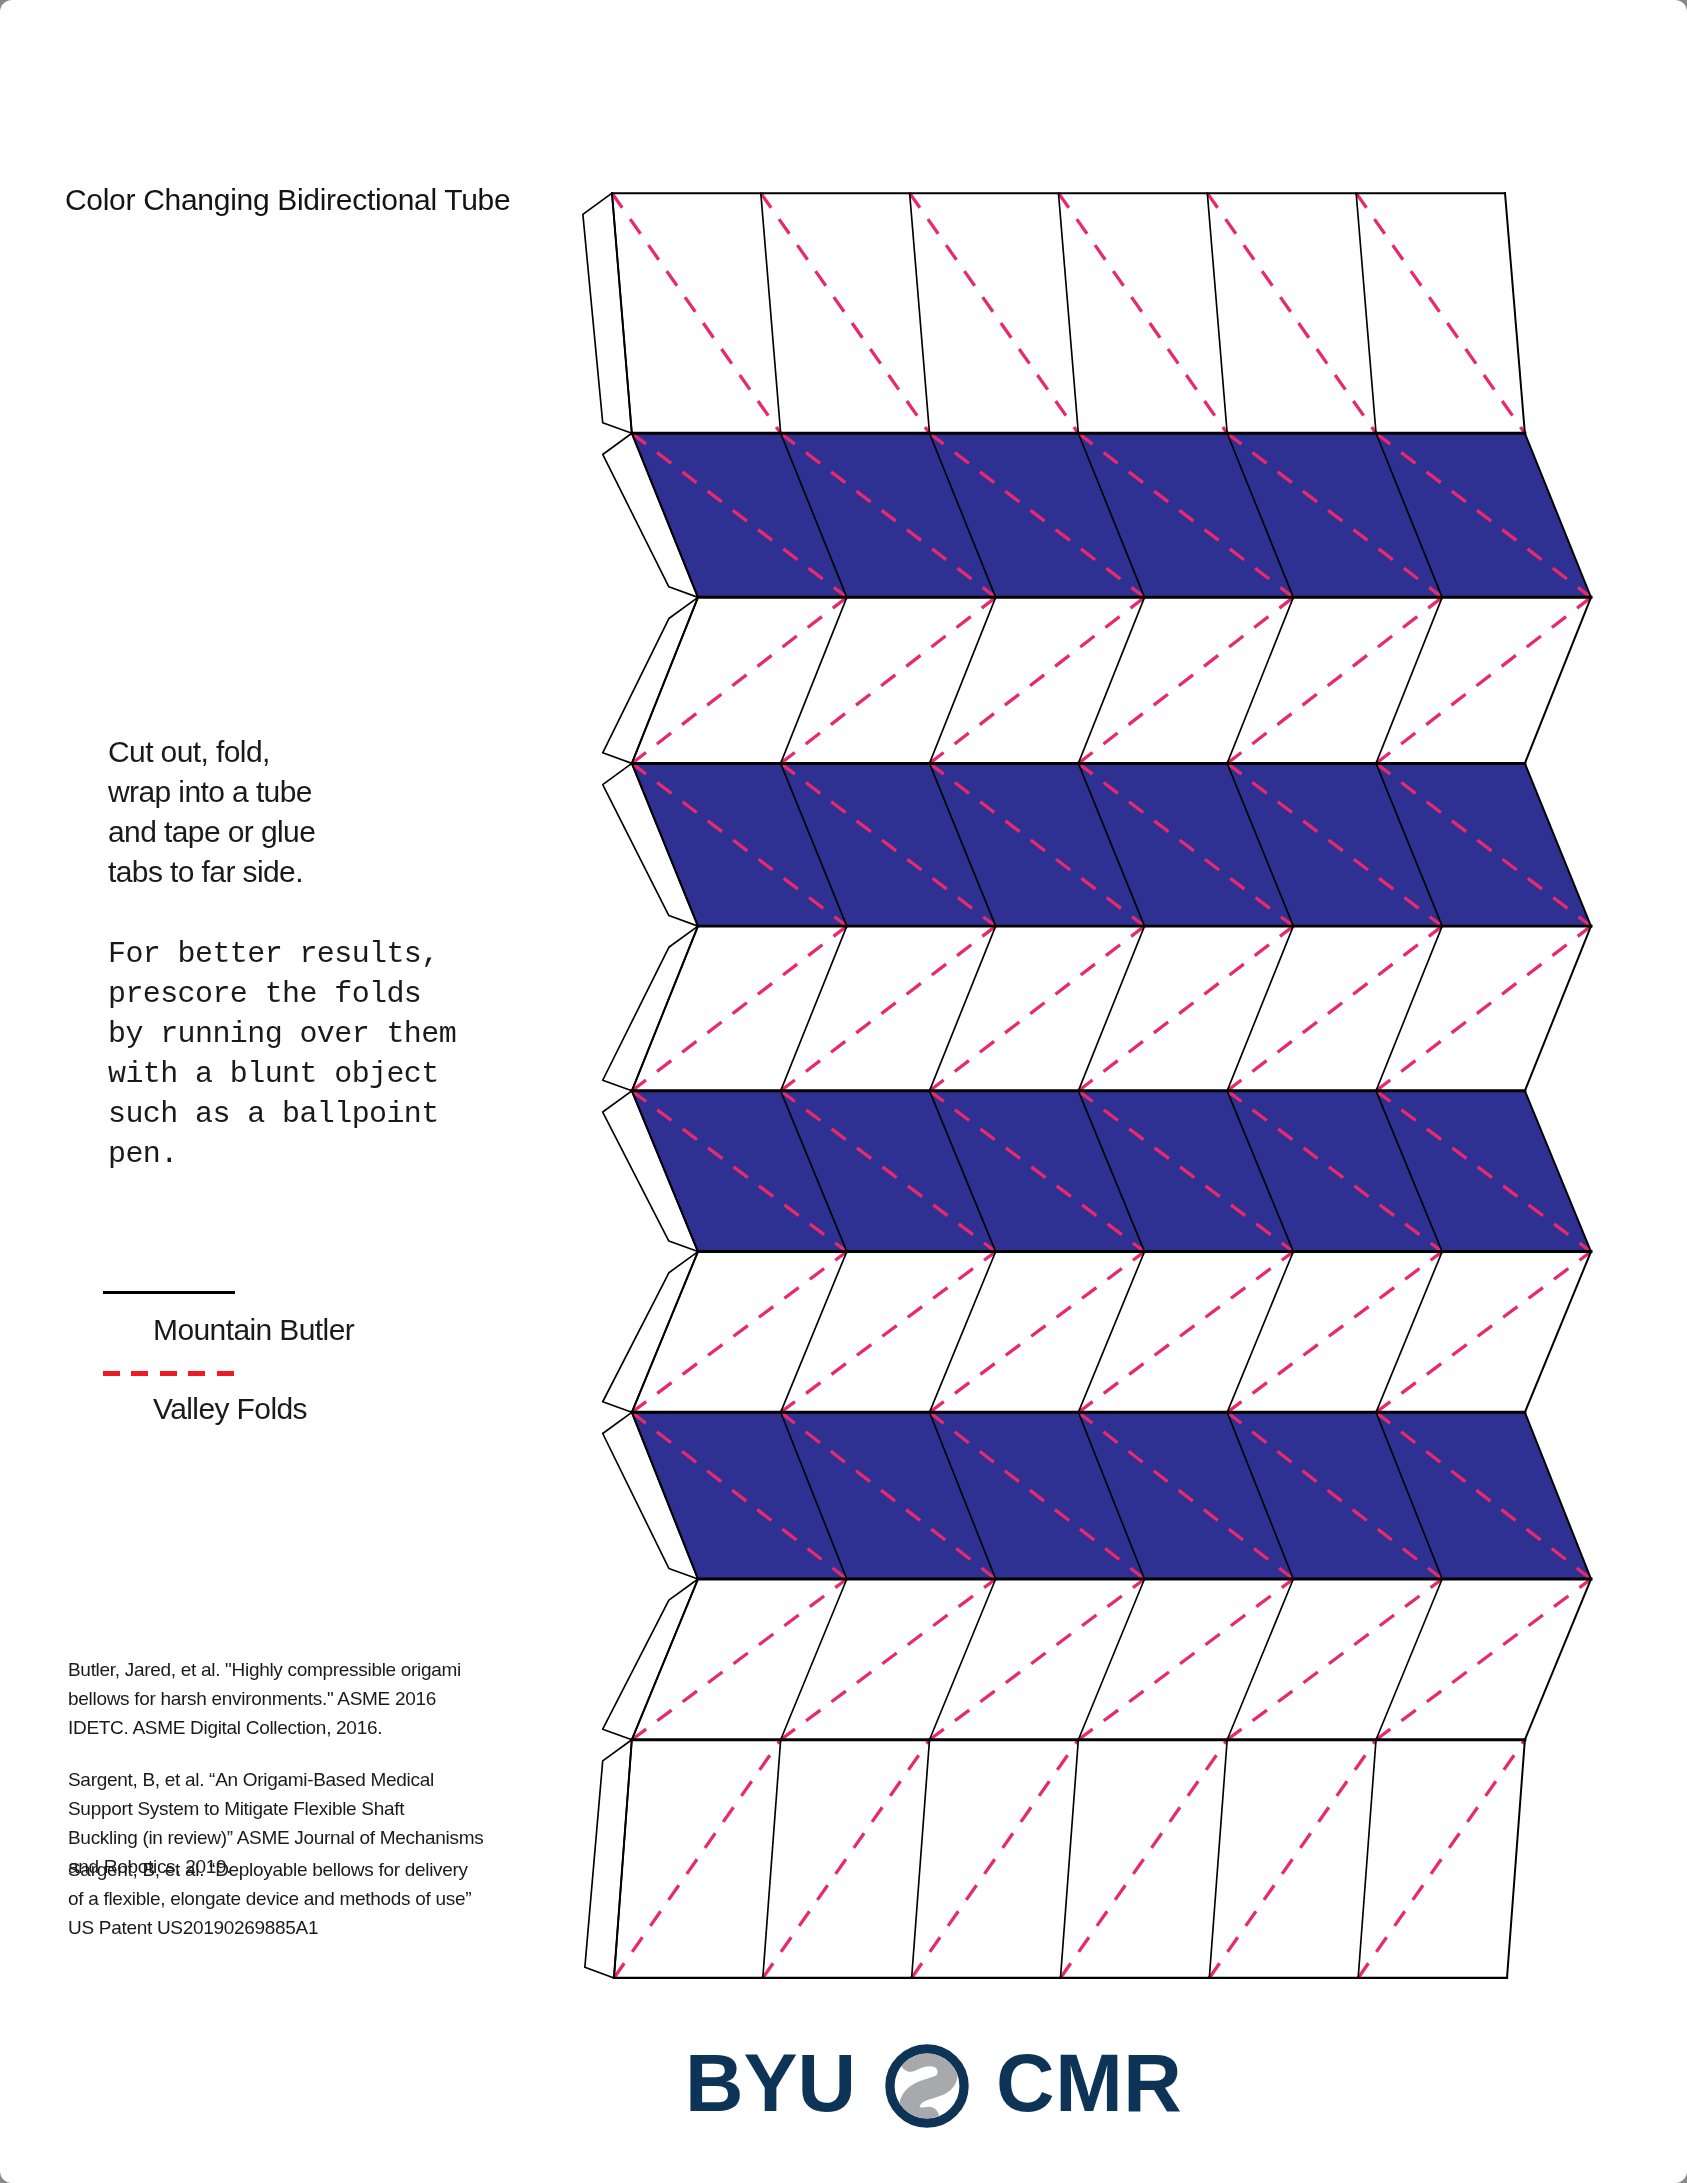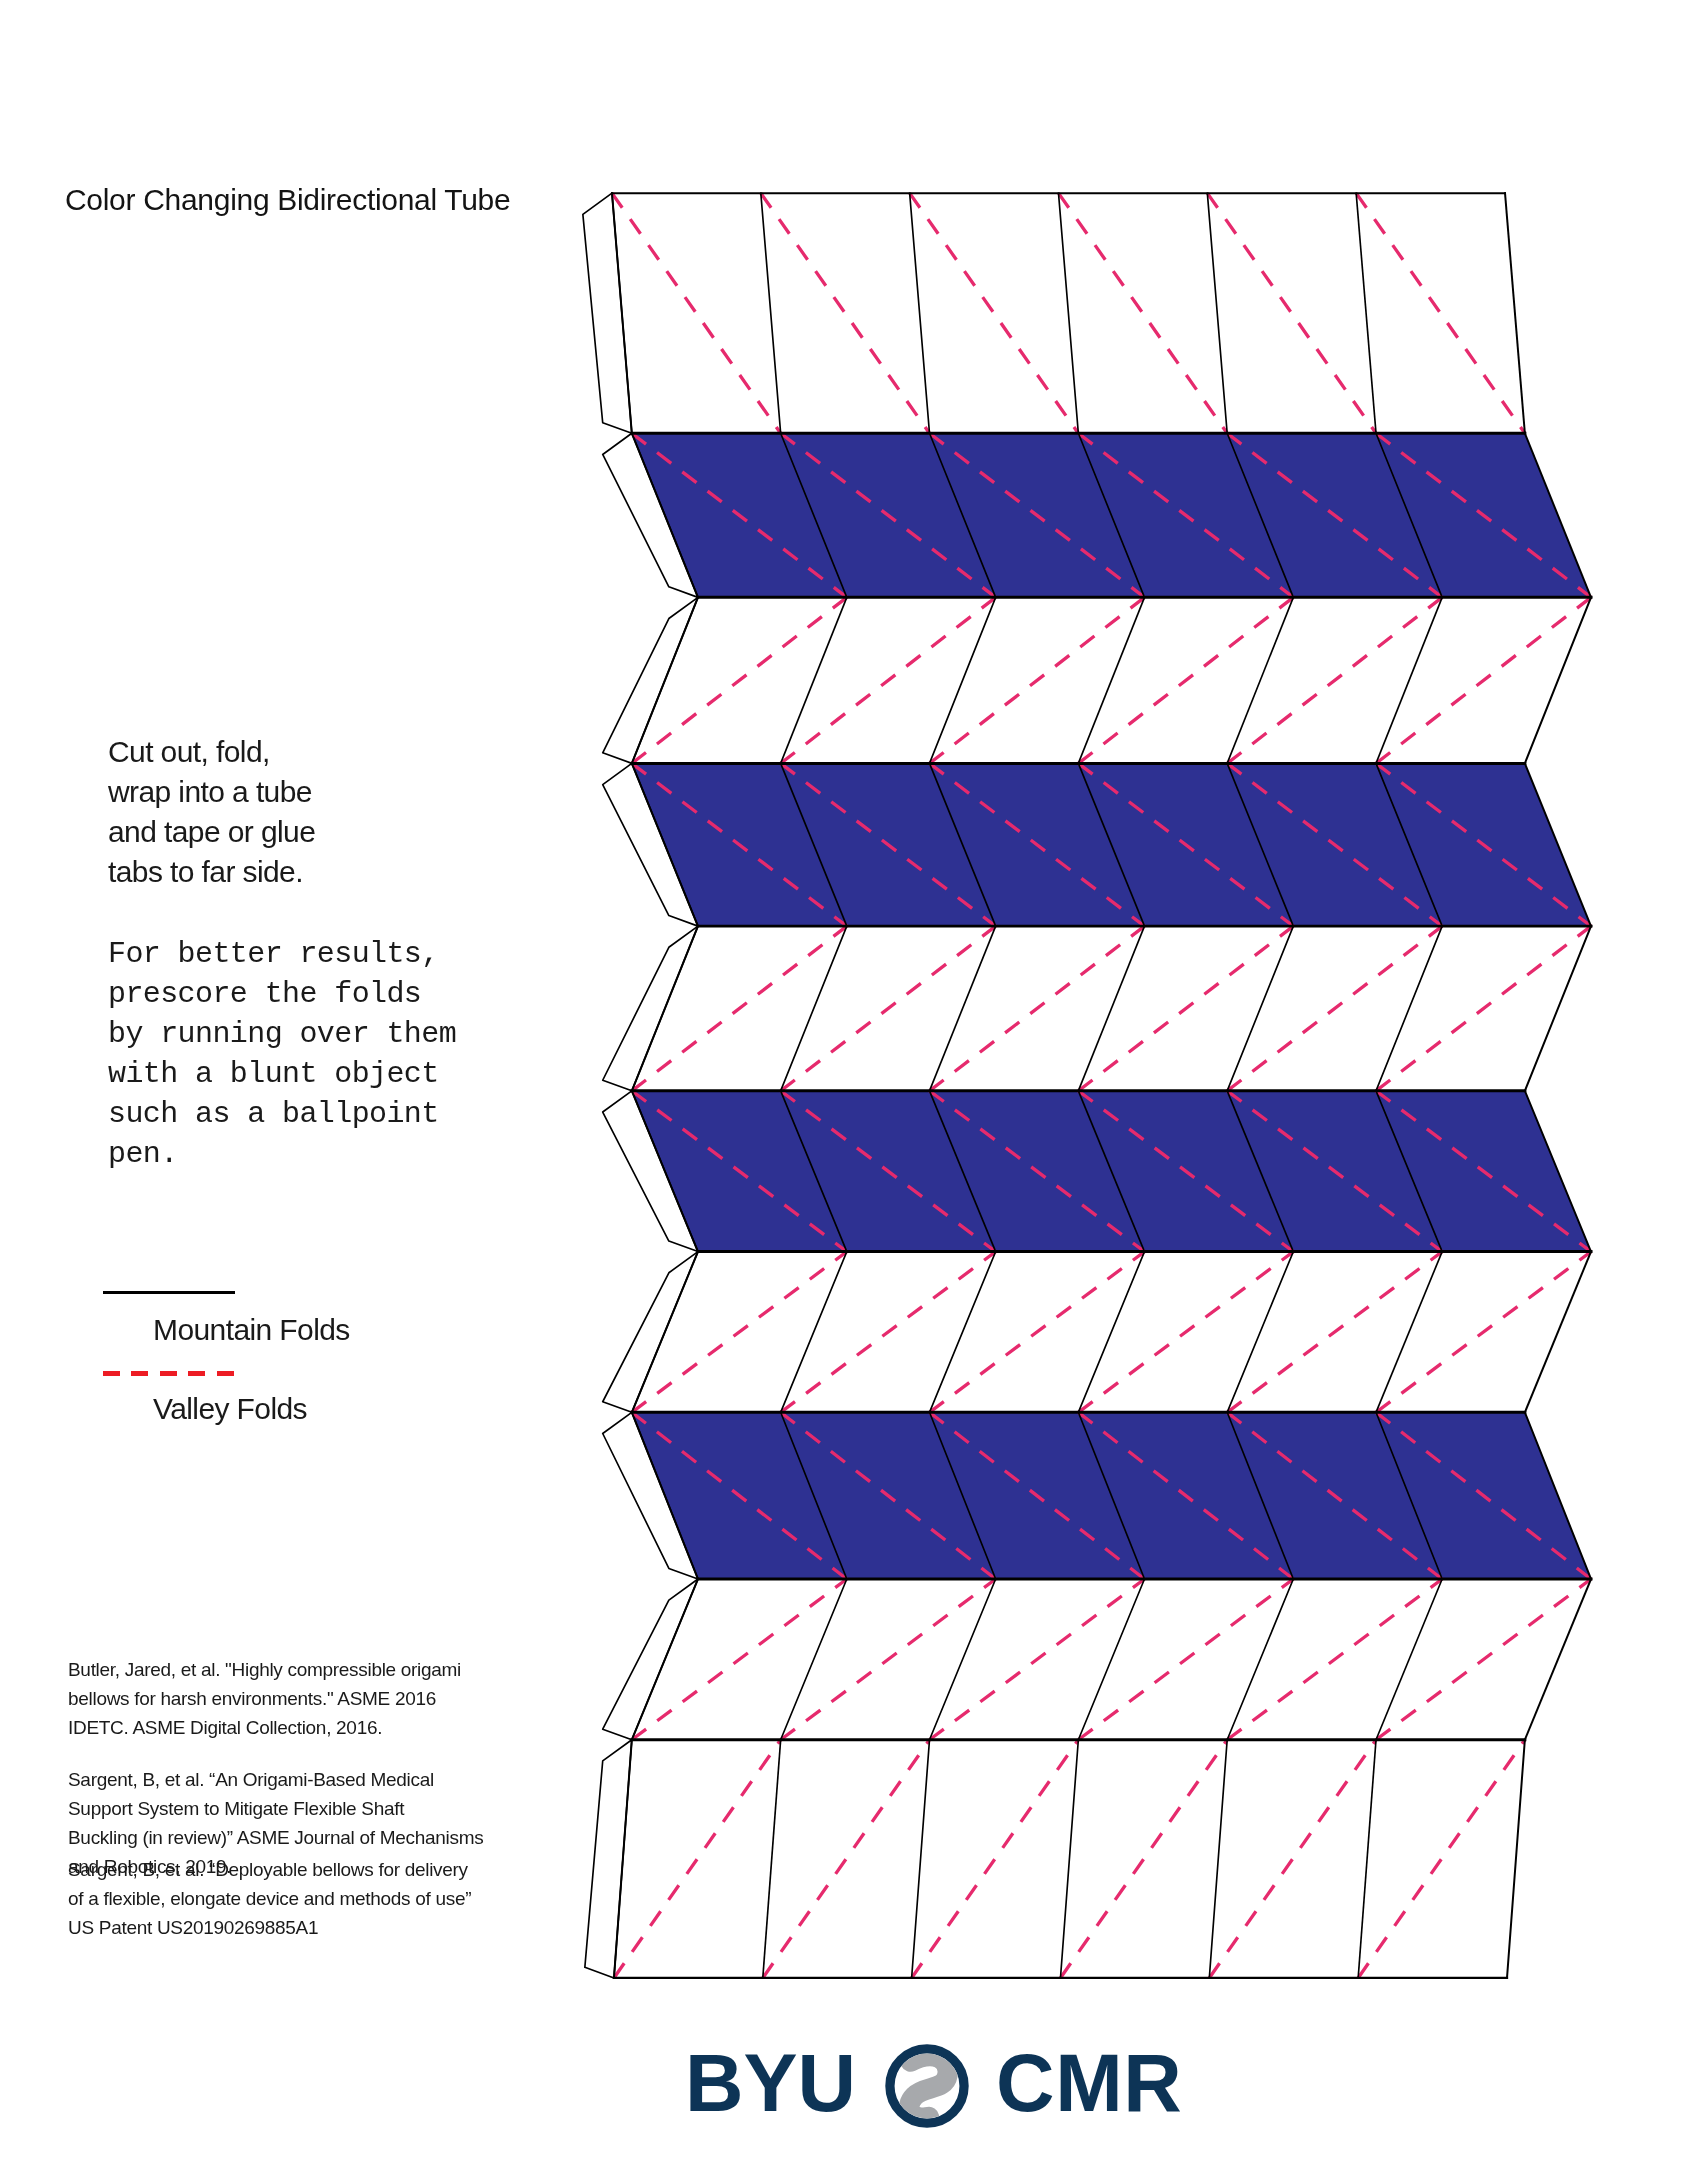--- a/index.html
+++ b/index.html
@@ -3,20 +3,21 @@
 <meta charset="utf-8">
 <style>
   html,body{margin:0;padding:0;background:#888;}
   #page{
     position:relative;
     width:1687px;height:2183px;
     background:#ffffff;
     font-family:"Liberation Sans", sans-serif;
     color:#1a1a1a;
     overflow:hidden;
+    border-radius:12px;
   }
   .abs{position:absolute;}
   .para{white-space:pre-line;}
   #title{
     left:65px;top:183px;
     font-size:30px;letter-spacing:-0.3px;line-height:34px;
     color:#141414;
   }
   #para1{left:114px;top:226px;font-size:23px;letter-spacing:-0.5px;line-height:35px;}
   #para2{left:114px;top:465px;font-size:23px;letter-spacing:-0.5px;line-height:34px;}
@@ -56,21 +57,21 @@
 tabs to far side.</div>
 
   <div id="better-block" class="abs para">For better results,
 prescore the folds
 by running over them
 with a blunt object
 such as a ballpoint
 pen.</div>
 
   <div id="mountain-line" class="abs"></div>
-  <div id="mountain-label" class="abs">Mountain Folds</div>
+  <div id="mountain-label" class="abs">Mountain Butler</div>
   <div id="valley-line" class="abs"></div>
   <div id="valley-label" class="abs">Valley Folds</div>
 
   <div id="cite1" class="abs para citation">Butler, Jared, et al. "Highly compressible origami
 bellows for harsh environments." ASME 2016
 IDETC. ASME Digital Collection, 2016.</div>
   <div id="cite2" class="abs para citation">Sargent, B, et al. “An Origami-Based Medical
 Support System to Mitigate Flexible Shaft
 Buckling (in review)” ASME Journal of Mechanisms
 and Robotics, 2019.</div>

